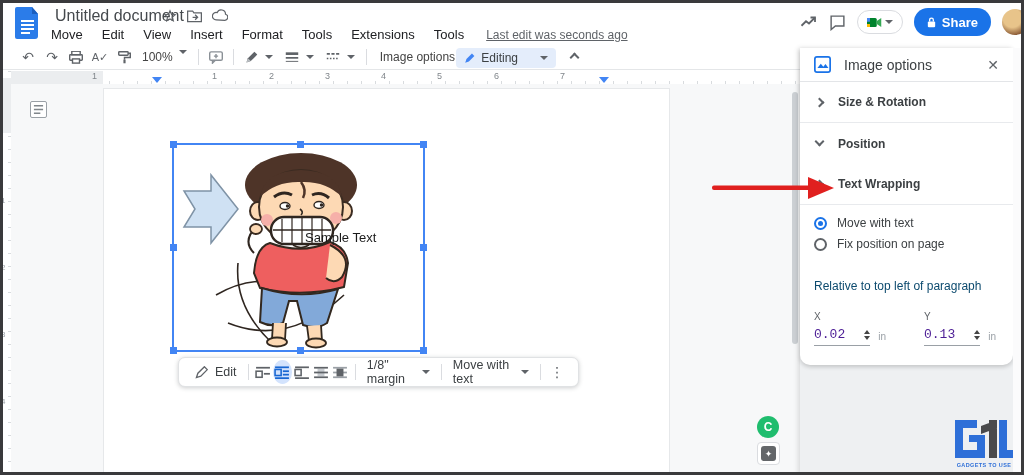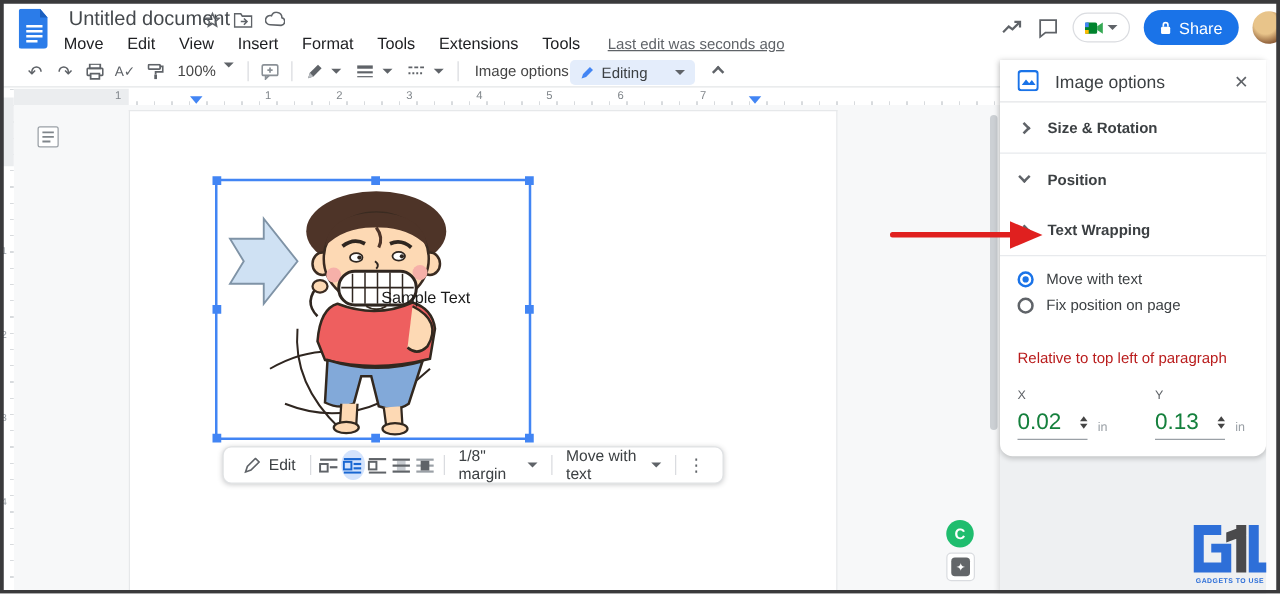--- a/index.html
+++ b/index.html
@@ -12,21 +12,21 @@
   .header { position:absolute; left:0; top:0; width:1024px; height:45px; background:#fff; z-index:5; }
   .docs-logo { position:absolute; left:15px; top:7px; width:25px; height:32px; }
   .doc-title { position:absolute; left:55px; top:7px; font-size:16px; color:#45494d; }
   .title-icons { position:absolute; left:163px; top:9px; display:flex; gap:10px; color:#5f6368; }
   .title-icons svg { display:block; }
   .menubar { position:absolute; left:46px; top:26px; display:flex; gap:9px; font-size:13px; color:#202124; }
   .menu-item { padding:1px 5px; border-radius:3px; cursor:default; }
   .last-edit { margin-left:8px; font-size:12px; color:#5f6368; text-decoration:underline; padding-top:2px; }
   .hdr-right { position:absolute; right:2px; top:8px; display:flex; align-items:center; gap:11px; }
   .meet-pill { width:46px; height:24px; border:1px solid #dadce0; border-radius:13px; display:flex; align-items:center; justify-content:center; gap:3px; background:#fff; }
-  .share-btn { height:28px; background:#1a73e8; color:#fff; border:none; border-radius:14px; font-size:13px; font-weight:normal; display:flex; align-items:center; gap:6px; padding:0 13px; font-family:"Liberation Sans",sans-serif; }
+  .share-btn { height:28px; background:#1a73e8; color:#fff; border:none; border-radius:14px; font-size:13px; font-weight:bold; display:flex; align-items:center; gap:6px; padding:0 13px; font-family:"Liberation Sans",sans-serif; }
   .avatar { width:26px; height:26px; border-radius:50%; background:radial-gradient(circle at 40% 35%, #e8c48a 0 40%, #8a5a35 75%); margin-right:-6px; }
 
   
   .toolbar { position:absolute; left:0; top:45px; width:800px; height:25px; background:#fff; border-bottom:1px solid #e4e6e8; display:flex; align-items:center; font-size:12px; color:#444; z-index:5; }
   .tb-icon { display:flex; align-items:center; justify-content:center; width:24px; height:20px; color:#5f6368; font-size:14px; }
   .tb-sep { width:1px; height:16px; background:#dadce0; margin:0 5px; }
   .caret { width:0; height:0; border-left:4px solid transparent; border-right:4px solid transparent; border-top:4px solid #5f6368; display:inline-block; }
   .zoom-box { display:flex; align-items:flex-start; gap:6px; padding:0 6px; }
   .img-opts-label { padding:0 8px; color:#444; }
   .editing-pill { position:absolute; right:244px; top:3px; height:20px; background:#e4edfb; border-radius:4px; display:flex; align-items:center; gap:6px; padding:0 8px; font-size:12px; color:#3c4043; }
@@ -71,26 +71,26 @@
   .panel-title { font-size:14px; color:#3c4043; margin-left:13px; flex:1; }
   .panel-close { color:#5f6368; font-size:14px; }
   .p-row { height:41px; display:flex; align-items:center; padding:0 16px; border-bottom:1px solid #e8eaed; font-size:12px; font-weight:bold; color:#3c4043; }
   .p-row .lbl { margin-left:15px; }
   .pos-body { padding:8px 14px 0 14px; }
   .radio-row { display:flex; align-items:center; gap:10px; height:20px; margin-bottom:1px; }
   .radio { width:13px; height:13px; border:2px solid #5f6368; border-radius:50%; position:relative; flex:none; }
   .radio.sel { border-color:#1a73e8; }
   .radio.sel::after { content:""; position:absolute; left:2px; top:2px; width:5px; height:5px; border-radius:50%; background:#1a73e8; }
   .radio-lbl { font-size:12px; color:#3c4043; }
-  .rel-lbl { font-size:12px; color:#b91c1c; margin:25px 0 18px 0; }
+  .rel-lbl { font-size:12px; color:#0c4a6e; margin:25px 0 18px 0; }
   .fields { display:flex; gap:38px; }
   .field { width:72px; }
   .field .f-lbl { font-size:10px; color:#5f6368; margin-bottom:5px; }
   .f-row { display:flex; align-items:center; border-bottom:1px solid #9aa0a6; padding-bottom:3px; }
-  .f-val { font-size:18px; color:#15803d; flex:1; }
+  .f-val { font-size:13px; color:#4c1d95; flex:1;font-family:Liberation Mono, monospace; }
   .stepper { display:flex; flex-direction:column; gap:2px; align-items:center; }
   .st-up { width:0;height:0;border-left:3.5px solid transparent;border-right:3.5px solid transparent;border-bottom:4px solid #444; }
   .st-dn { width:0;height:0;border-left:3.5px solid transparent;border-right:3.5px solid transparent;border-top:4px solid #444; }
   .f-unit { font-size:10px; color:#9aa0a6; margin-left:8px; align-self:flex-end; padding-bottom:4px; }
   .edge-strip { position:absolute; right:3px; top:48px; width:8px; height:424px; background:#fbfbfc; z-index:11; }
 
   
   .red-arrow { position:absolute; left:710px; top:176px; z-index:30; }
   .ext-circle { position:absolute; left:757px; top:416px; width:22px; height:22px; border-radius:50%; background:#1fbd6e; color:#fff; font-size:12px; font-weight:bold; display:flex; align-items:center; justify-content:center; z-index:6; }
   .ext-sparkle { position:absolute; left:757px; top:442px; width:23px; height:23px; background:#fff; border:1px solid #dadce0; border-radius:4px; display:flex; align-items:center; justify-content:center; z-index:6; }

